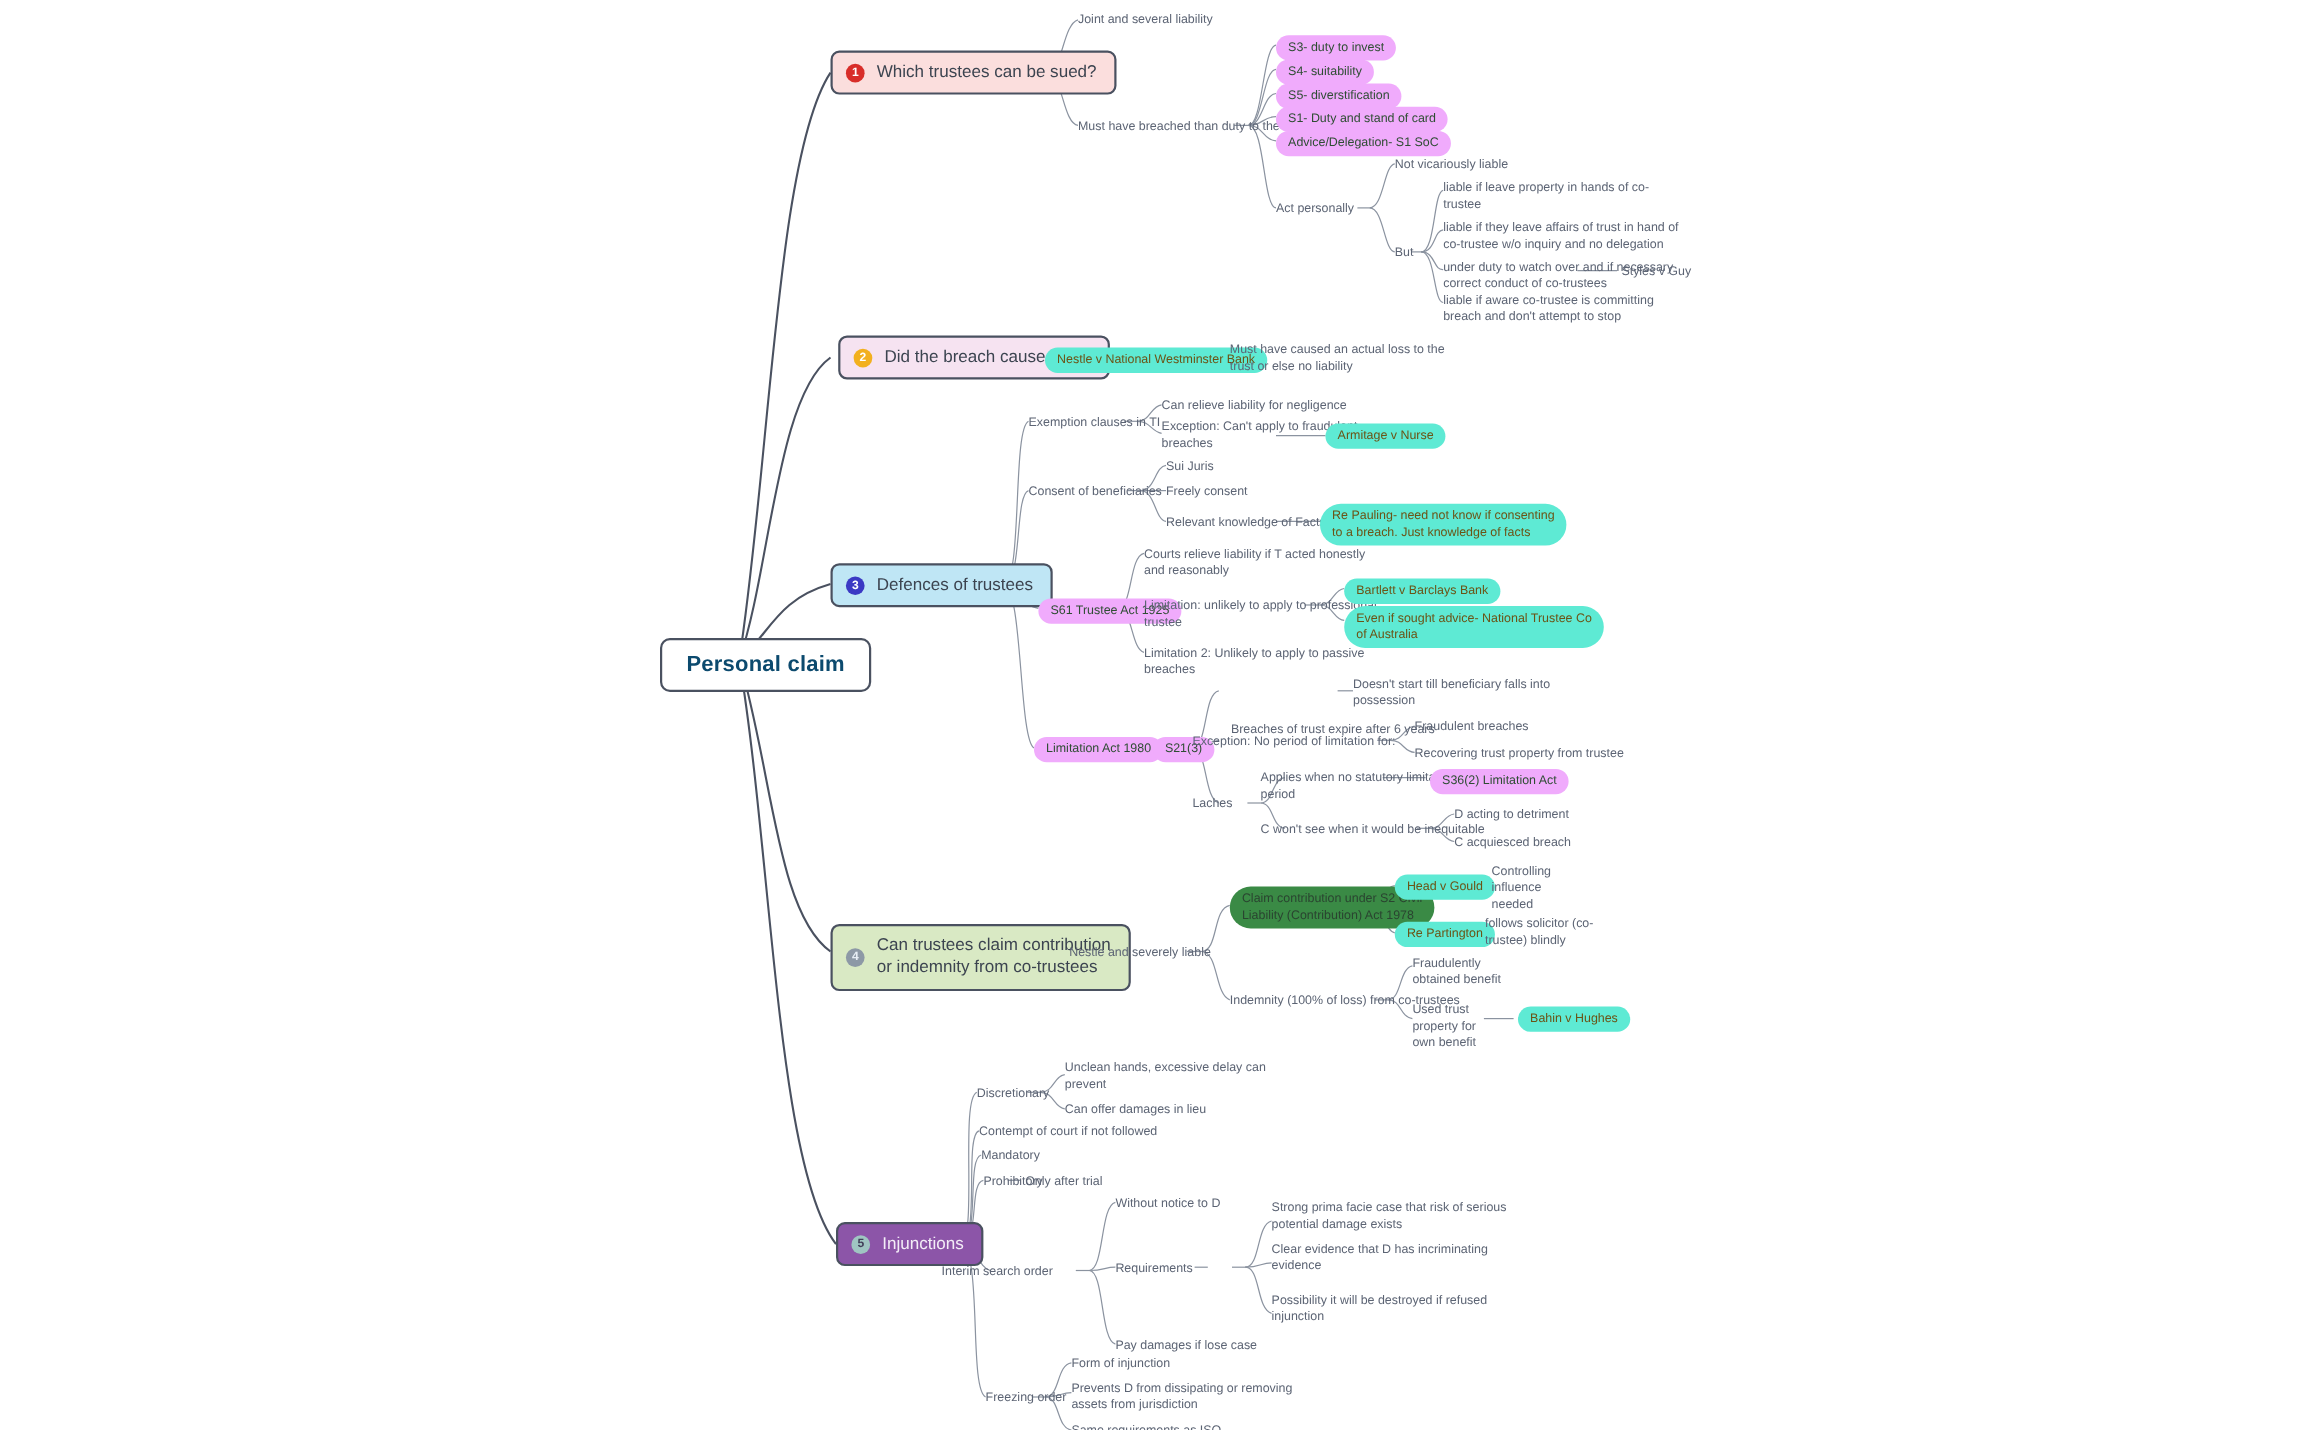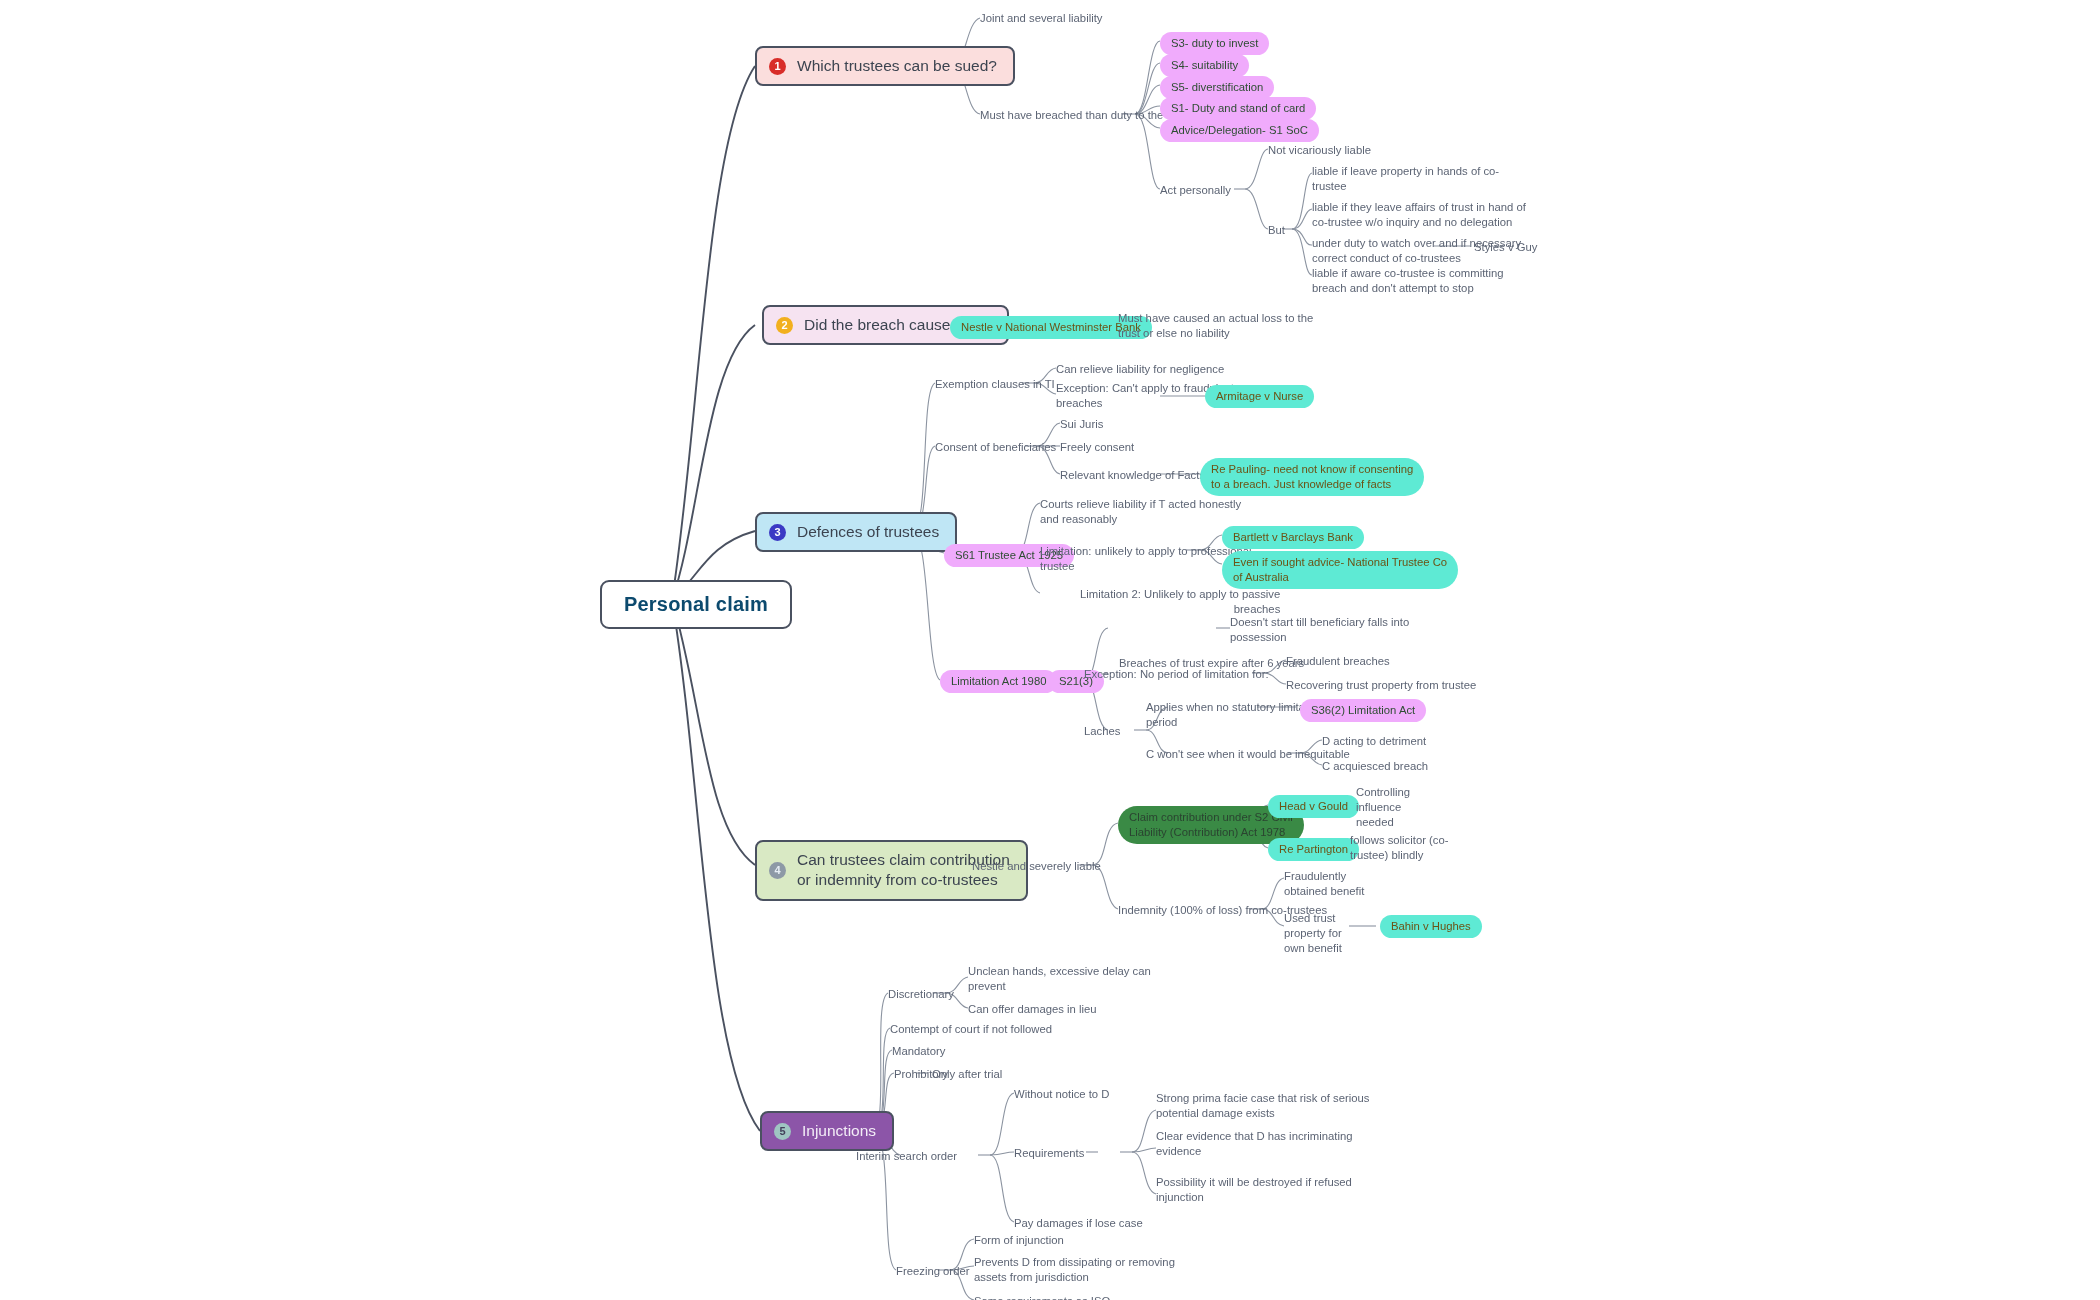--- a/index.html
+++ b/index.html
@@ -265,21 +265,21 @@
   <div class="node leaf" style="left:1060px; top:440px;">Freely consent</div>
   <div class="node leaf" style="left:1060px; top:468px;">Relevant knowledge of Facts</div>
   <div class="node pill pill-orange" style="left:1200px; top:458px;">Re Pauling- need not know if consenting
 to a breach. Just knowledge of facts</div>
 
   <div class="node pill pill-green" style="left:944px; top:544px;">S61 Trustee Act 1925</div>
   <div class="node leaf" style="left:1040px; top:497px;">Courts relieve liability if T acted honestly
 and reasonably</div>
   <div class="node leaf" style="left:1040px; top:544px;">Limitation: unlikely to apply to professional
 trustee</div>
-  <div class="node leaf" style="left:1080px; top:587px;text-align:right;">Limitation 2: Unlikely to apply to passive
+  <div class="node leaf" style="left:1040px; top:587px;">Limitation 2: Unlikely to apply to passive
 breaches</div>
   <div class="node pill pill-orange" style="left:1222px; top:526px;">Bartlett v Barclays Bank</div>
   <div class="node pill pill-orange" style="left:1222px; top:551px;">Even if sought advice- National Trustee Co
 of Australia</div>
 
   <div class="node pill pill-green" style="left:940px; top:670px;">Limitation Act 1980</div>
   <div class="node pill pill-green" style="left:1048px; top:670px;">S21(3)</div>
   <div class="node leaf" style="left:1084px; top:656px;margin-left:35px;">Breaches of trust expire after 6 years</div>
   <div class="node leaf" style="left:1230px; top:615px;">Doesn't start till beneficiary falls into
 possession</div>

